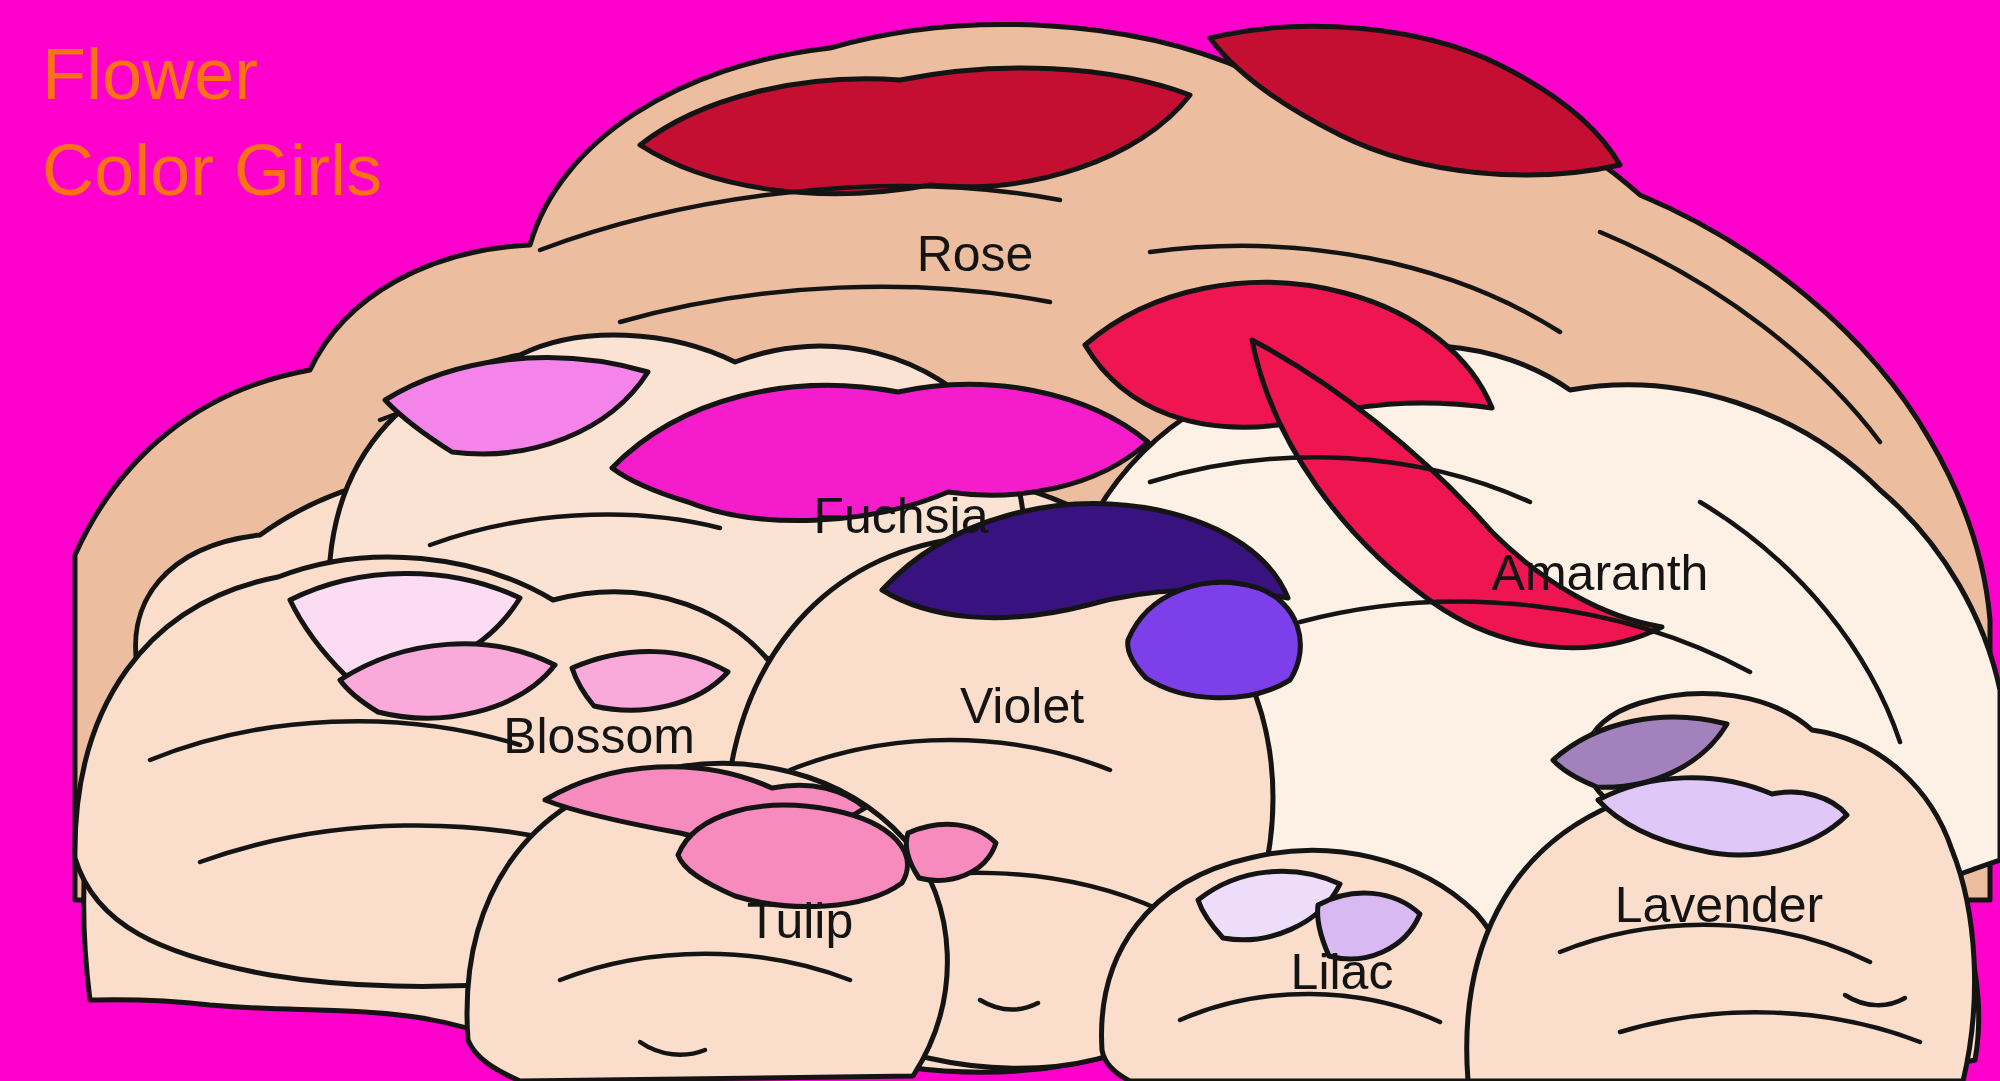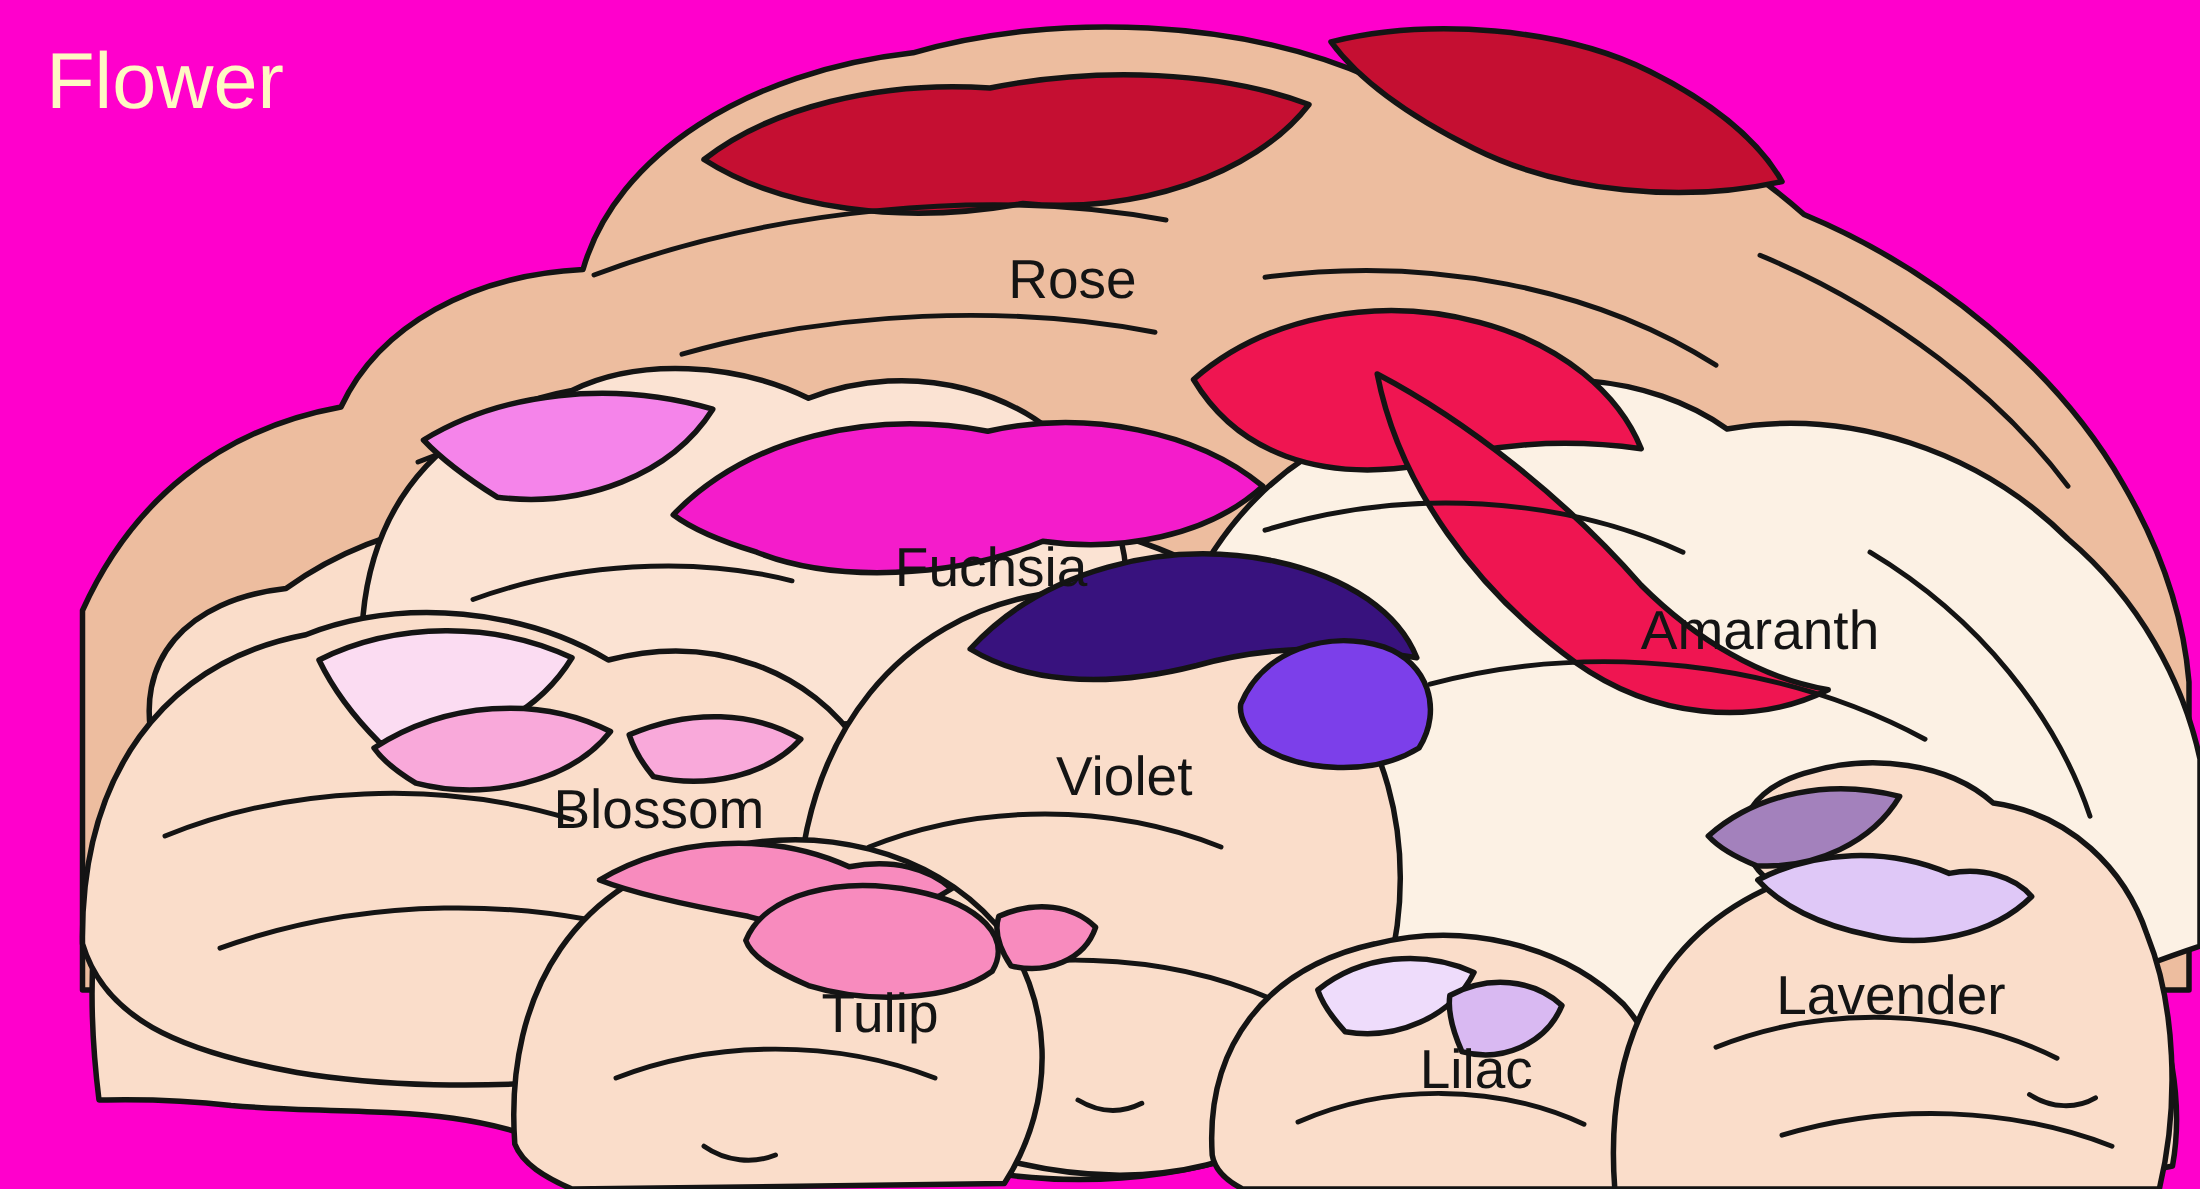--- a/index.html
+++ b/index.html
@@ -14,21 +14,21 @@
   path.fold { fill:none !important; stroke-width:4.5; }
   .labels text {
     font-family:"Liberation Sans", sans-serif;
     font-size:50px;
     fill:#141414;
     text-anchor:middle;
   }
   .title {
     position:absolute; left:42px; top:26px;
     font-size:72px; line-height:96px;
-    color:#fef9c3; font-weight:400;
+    color:#f97316; font-weight:400;
     letter-spacing:0px;
     white-space:nowrap;
   }
 </style>
 </head>
 <body>
 
 <div class="stage">
   <svg viewBox="0 0 2000 1081" width="2000" height="1081">
 
@@ -142,14 +142,15 @@
       <text x="599" y="753">Blossom</text>
       <text x="1022" y="723">Violet</text>
       <text x="800" y="938">Tulip</text>
       <text x="1342" y="989">Lilac</text>
       <text x="1719" y="922">Lavender</text>
     </g>
   </svg>
 
   <div class="title">
     <div>Flower</div>
+    <div>Color Girls</div>
   </div>
 </div>
 
 </body></html>

